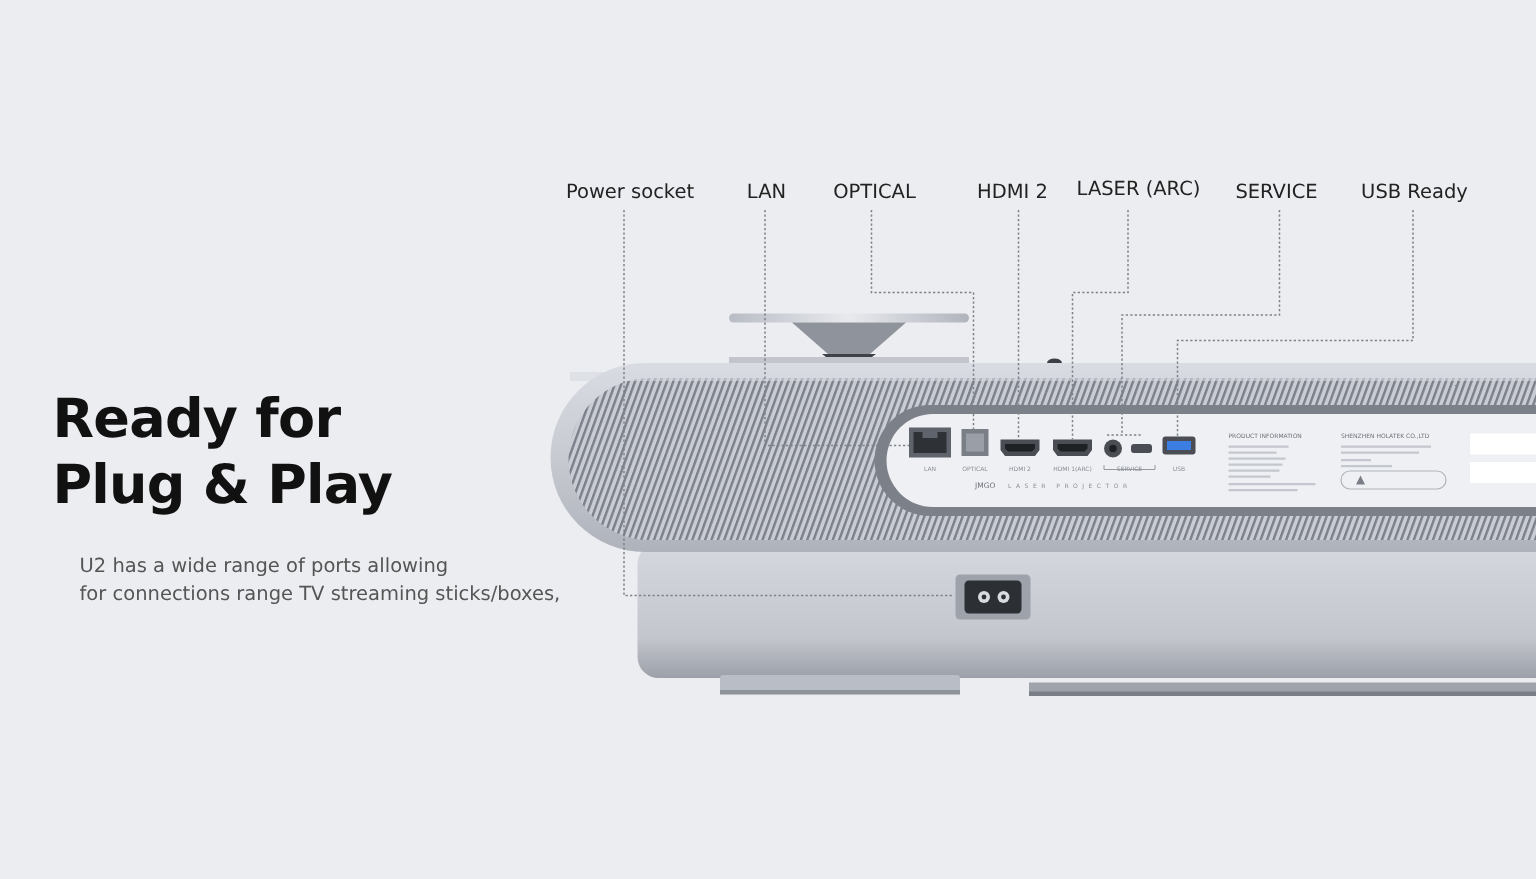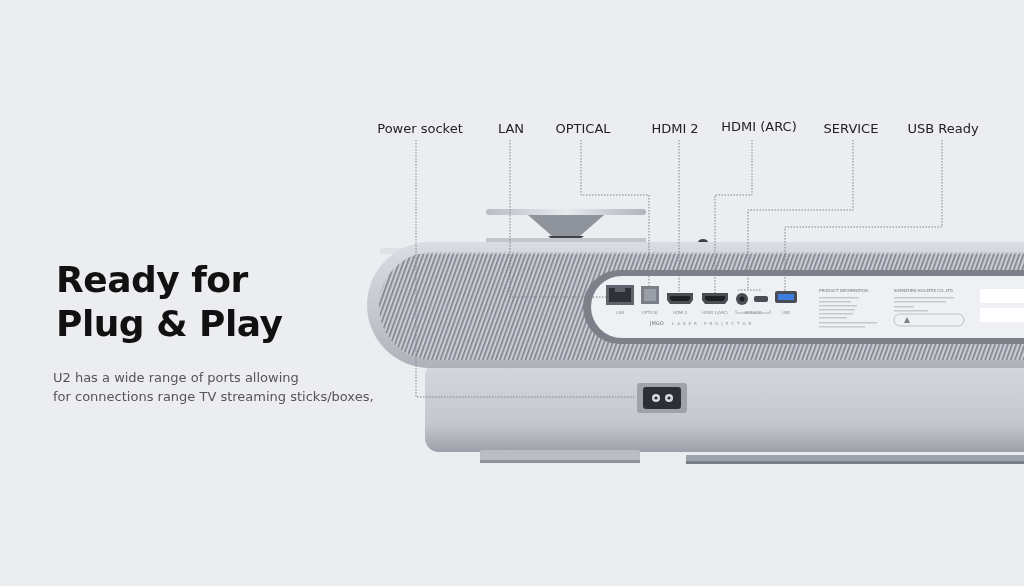--- a/index.html
+++ b/index.html
@@ -1,17 +1,17 @@
 <!DOCTYPE html>
 <html><head>
 <meta charset="utf-8">
 <style>
   html,body{margin:0;padding:0;}
   body{width:1024px;height:586px;background:#ecedf1;position:relative;overflow:hidden;font-family:"DejaVu Sans","Liberation Sans",sans-serif;}
-  .headline{position:absolute;left:56px;top:258px;font-size:36px;line-height:44px;font-weight:bold;color:#111;letter-spacing:-0.5px;}
+  .headline{position:absolute;left:35px;top:258px;font-size:36px;line-height:44px;font-weight:bold;color:#111;letter-spacing:-0.5px;}
   .headline div{white-space:nowrap;}
   .desc{position:absolute;left:53px;top:368px;font-size:13px;line-height:19px;color:#555;}
   .desc div{white-space:nowrap;}
   .label{position:absolute;top:121px;font-size:13px;color:#222;white-space:nowrap;transform:translateX(-50%);}
   svg.callouts{position:absolute;left:0;top:0;z-index:5;pointer-events:none;}
   .device{position:absolute;left:0;top:0;width:1024px;height:586px;}
 </style>
 </head>
 <body>
 
@@ -22,21 +22,21 @@
 
 <div class="desc">
   <div>U2 has a wide range of ports allowing</div>
   <div>for connections range TV streaming sticks/boxes,</div>
 </div>
 
 <div class="label" style="left:420px">Power socket</div>
 <div class="label" style="left:511px">LAN</div>
 <div class="label" style="left:583px">OPTICAL</div>
 <div class="label" style="left:675px">HDMI 2</div>
-<div class="label" style="left:759px;top:119px">HDMI (ARC)</div>
+<div class="label" style="left:759px;top:119px">LASER (ARC)</div>
 <div class="label" style="left:851px">SERVICE</div>
 <div class="label" style="left:943px">USB Ready</div>
 
 <svg class="device" width="1024" height="586" viewBox="0 0 1024 586">
   <defs>
     <pattern id="grille" width="4" height="4" patternUnits="userSpaceOnUse" patternTransform="rotate(20)">
       <rect width="4" height="4" fill="#c9ccd3"></rect>
       <rect width="1.6" height="4" fill="#7b808b"></rect>
     </pattern>
     <linearGradient id="bodyGrad" x1="0" y1="0" x2="0" y2="1">

